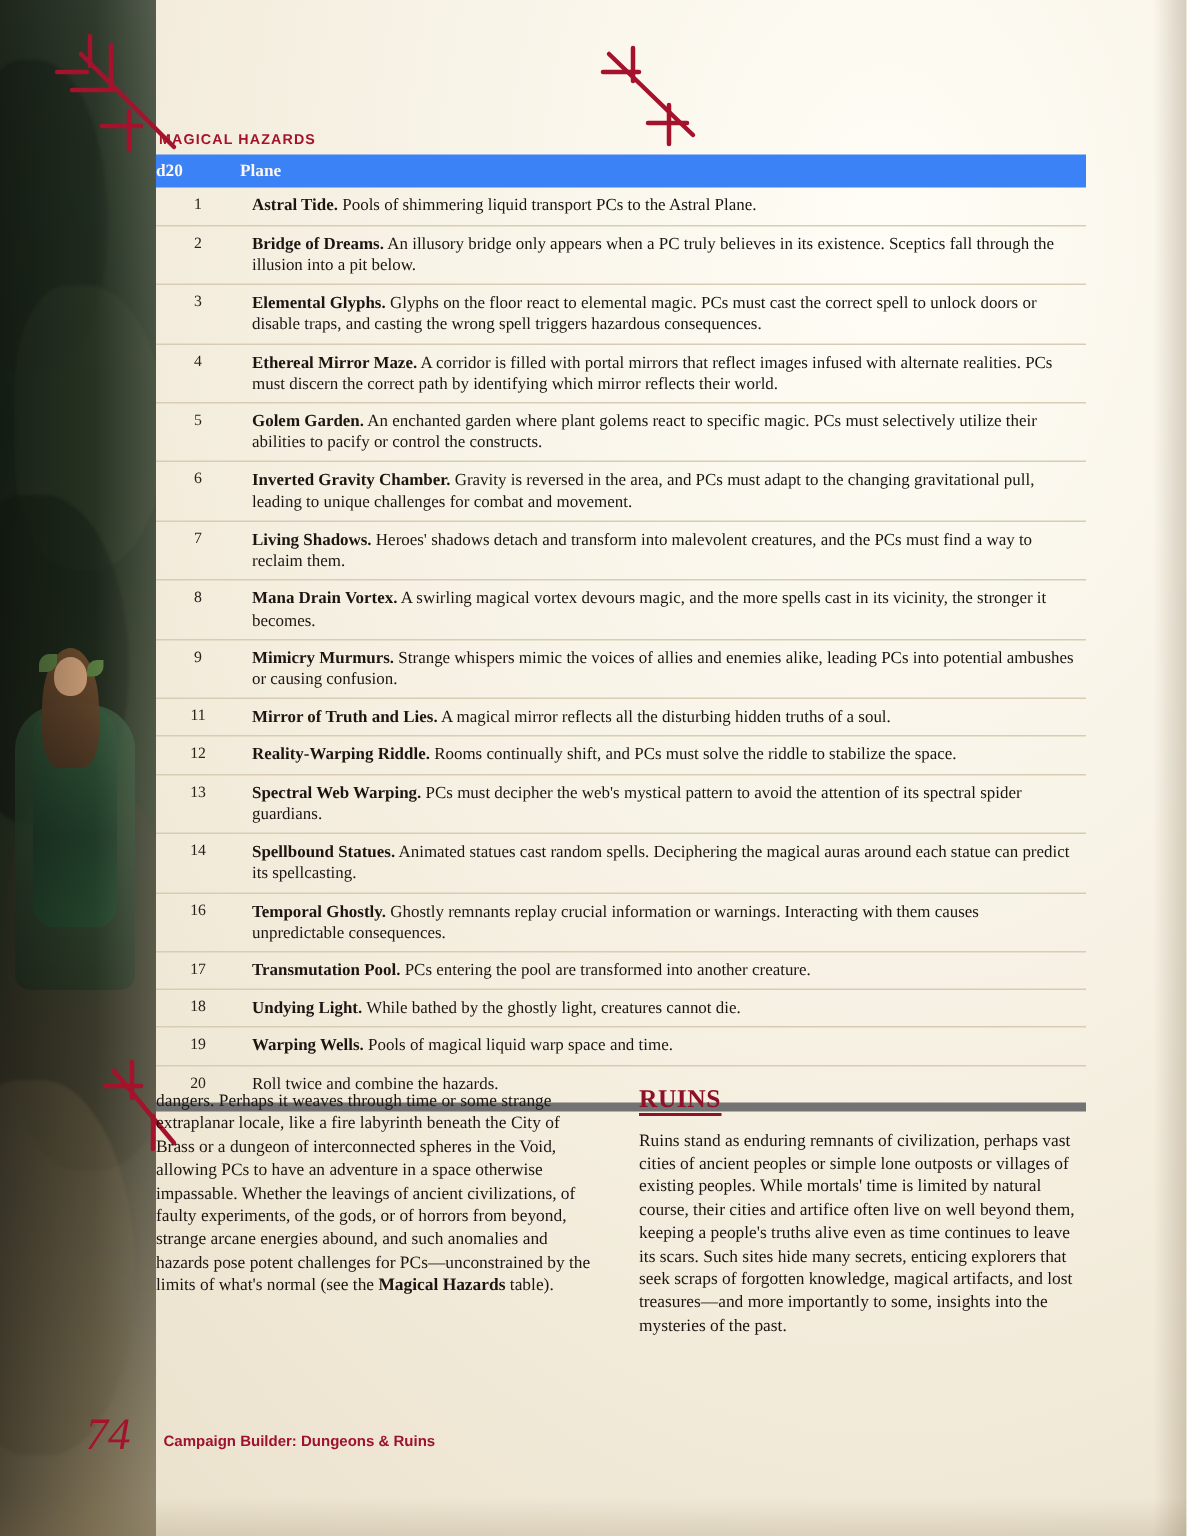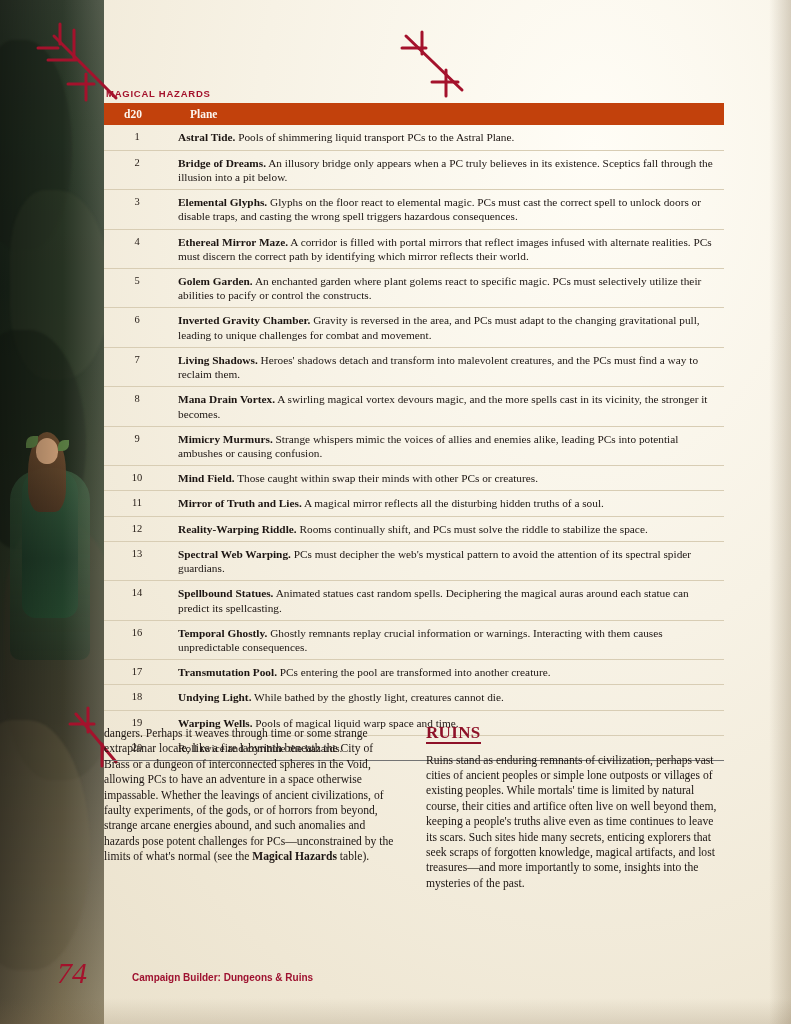--- a/index.html
+++ b/index.html
@@ -110,35 +110,35 @@
     font-weight: 700;
     margin: 0 0 4px 2px;
   }
   table.hazards {
     width: 100%;
     border-collapse: collapse;
     font-size: 11.3px;
     line-height: 1.26;
   }
   table.hazards thead th {
-    background: #c2410c;
+    background: #3b82f6;
     color: #fdf7ef;
     font-family: "Liberation Serif", serif;
     font-weight: 700;
     font-size: 11.5px;
     text-align: left;
-    padding: 4px 6px 4px 20px;
+    padding: 4px 6px 4px 0;
   }
   table.hazards thead th.col-d20 { width: 40px; }
   table.hazards tbody td {
     padding: 5px 8px 5px 8px;
     vertical-align: top;
     border-bottom: 1px solid #d8cdb4;
   }
-  table.hazards tbody tr:last-child td { border-bottom: 1px solid #737373; }
+  table.hazards tbody tr:last-child td { border-bottom: 6px solid #737373; }
   td.roll {
     width: 40px;
     text-align: center;
     font-size: 10.5px;
     color: #2a211b;
     padding-left: 2px;
   }
   td.hazard { padding-right: 14px; }
   .hz-name {
     font-weight: 700;
@@ -177,25 +177,25 @@
     left: 0; bottom: 1px;
     width: 100%;
     height: 2px;
     background: #8e1128;
   }
 
   
   .footer {
     position: absolute;
     left: 44px;
-    bottom: 36px;
+    bottom: 52px;
     width: 700px;
     display: flex;
     align-items: flex-end;
-    gap: 32px;
+    gap: 9px;
   }
   .page-number {
     font-family: "Liberation Serif", serif;
     font-size: 30px;
     color: #a4122c;
     font-style: italic;
     line-height: 1;
     width: 56px;
     text-align: center;
   }
@@ -298,24 +298,20 @@
         </tr>
         <tr>
           <td class="roll">8</td>
           <td class="hazard"><span class="hz-name">Mana Drain Vortex.</span> <span>A swirling magical vortex devours magic, and the more spells cast in its vicinity, the stronger it becomes.</span></td>
         </tr>
         <tr>
           <td class="roll">9</td>
           <td class="hazard"><span class="hz-name">Mimicry Murmurs.</span> <span>Strange whispers mimic the voices of allies and enemies alike, leading PCs into potential ambushes or causing confusion.</span></td>
         </tr>
         <tr>
-          <td class="roll">10</td>
-          <td class="hazard"><span class="hz-name">Mind Field.</span> <span>Those caught within swap their minds with other PCs or creatures.</span></td>
-        </tr>
-        <tr>
           <td class="roll">11</td>
           <td class="hazard"><span class="hz-name">Mirror of Truth and Lies.</span> <span>A magical mirror reflects all the disturbing hidden truths of a soul.</span></td>
         </tr>
         <tr>
           <td class="roll">12</td>
           <td class="hazard"><span class="hz-name">Reality-Warping Riddle.</span> <span>Rooms continually shift, and PCs must solve the riddle to stabilize the space.</span></td>
         </tr>
         <tr>
           <td class="roll">13</td>
           <td class="hazard"><span class="hz-name">Spectral Web Warping.</span> <span>PCs must decipher the web's mystical pattern to avoid the attention of its spectral spider guardians.</span></td>

